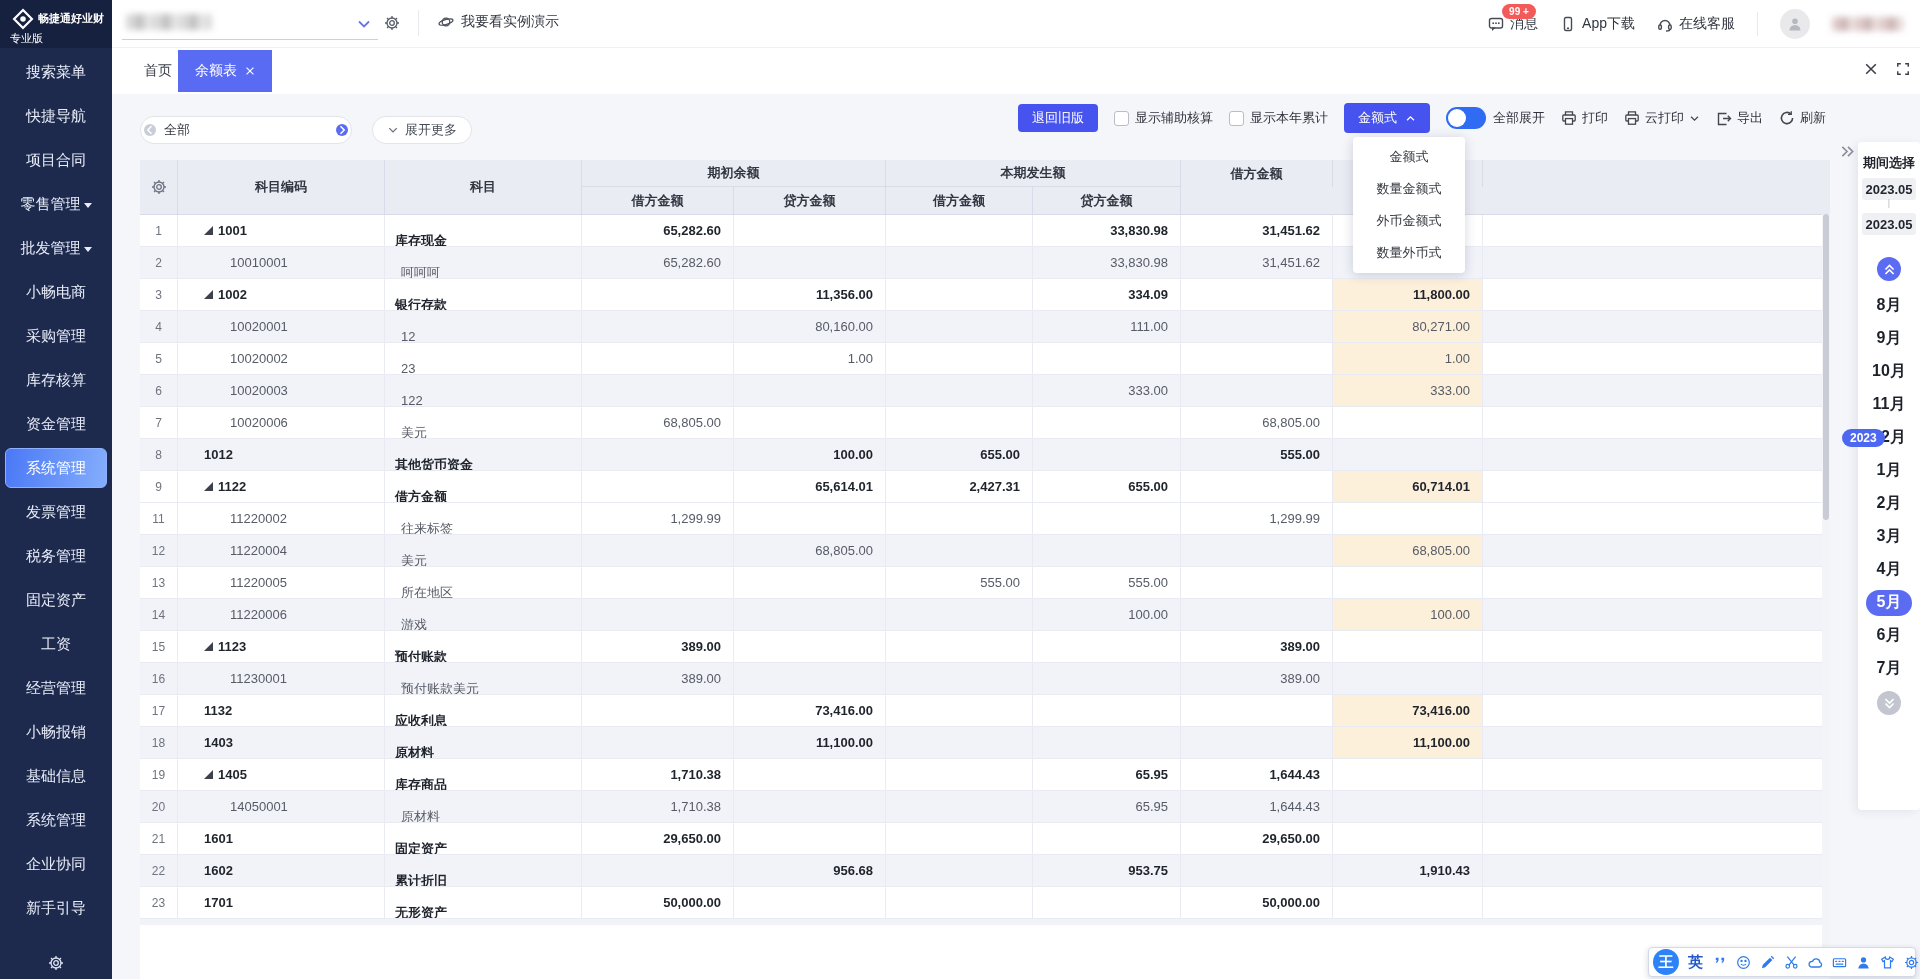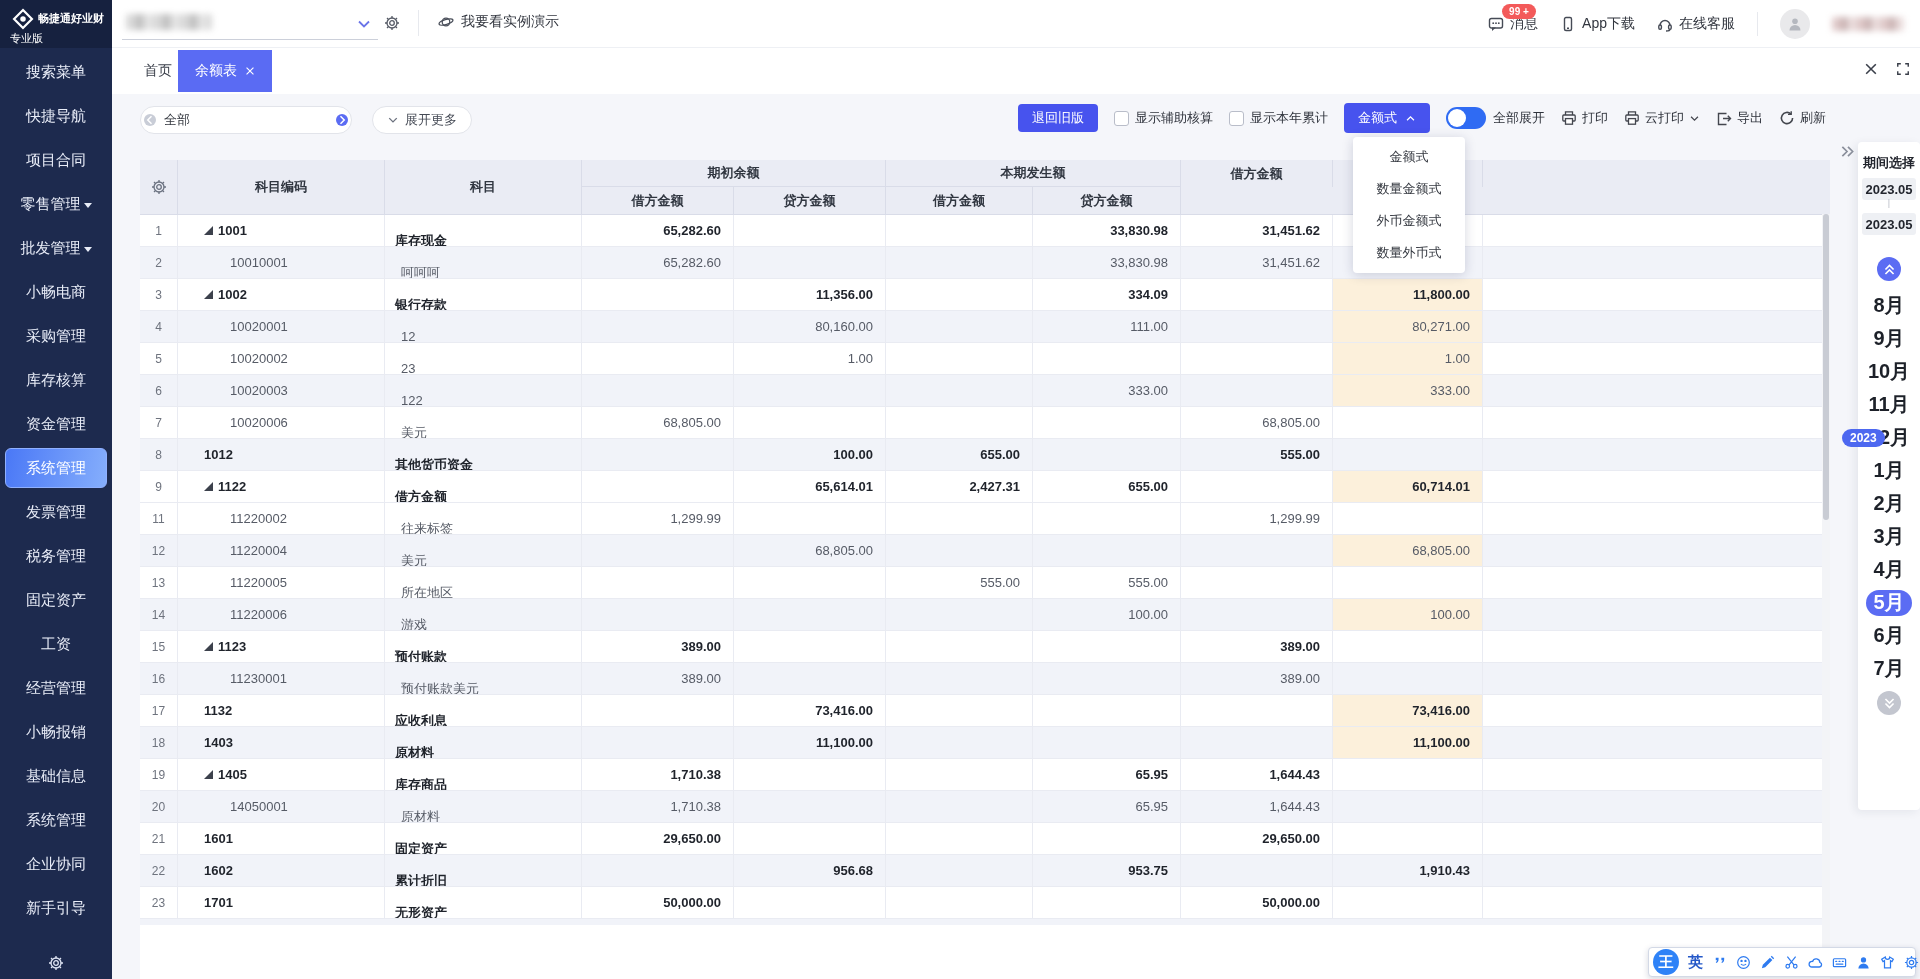--- a/index.html
+++ b/index.html
@@ -43,21 +43,21 @@
   .tab-home{position:absolute;left:14px;top:0;height:46px;display:flex;align-items:center;padding:0 18px;font-size:14px;color:#3a3f4a;cursor:pointer;}
   .tab-active{position:absolute;left:66px;top:2px;height:42px;min-width:94px;background:#5a6bf3;color:#fff;display:flex;align-items:center;justify-content:center;gap:8px;font-size:14px;padding:0 12px;cursor:pointer;}
   .tab-active .tclose{color:#fff;cursor:pointer;}
   .tabbar-close{position:absolute;right:42px;top:14px;color:#3a3f4a;cursor:pointer;}
   .tabbar-full{position:absolute;right:10px;top:14px;color:#3a3f4a;cursor:pointer;}
 
   
   .content{position:absolute;left:112px;top:94px;width:1808px;height:885px;background:#f5f6fa;}
 
   
-  .pill{position:absolute;top:12px;height:28px;background:#fff;border:1px solid #e2e4ea;border-radius:14px;display:flex;align-items:center;cursor:pointer;}
+  .pill{position:absolute;top:22px;height:28px;background:#fff;border:1px solid #e2e4ea;border-radius:14px;display:flex;align-items:center;cursor:pointer;}
   .pill-scope{left:28px;width:212px;padding:0 3px;}
   .circ{width:22px;height:22px;border-radius:50%;display:flex;align-items:center;justify-content:center;color:#fff;flex:none;}
   .circ.gray{background:#c9cdd7;}
   .circ.blue{background:#5b6cf3;margin-left:auto;}
   .pill-scope .scope-text{margin-left:8px;color:#33373f;}
   .pill-more{left:260px;padding:0 14px;gap:6px;color:#454a55;}
   .pill-more [data-icon]{color:#6b717e;}
   .tool-right{position:absolute;right:94px;top:8px;height:32px;display:flex;align-items:center;gap:16px;}
   .btn-blue{background:#4753ee;color:#fff;border:none;border-radius:4px;font-size:13px;cursor:pointer;}
   .btn-back{height:28px;padding:0 14px;}
@@ -106,21 +106,21 @@
   .fmt-item{height:32px;display:flex;align-items:center;justify-content:center;font-size:13px;color:#33373f;cursor:pointer;}
 
   
   .panel-handle{position:absolute;left:1728px;top:50px;color:#8a8f9b;cursor:pointer;z-index:35;}
   .period-panel{position:absolute;left:1746px;top:48px;width:62px;height:668px;background:#fff;border-radius:4px;box-shadow:-3px 2px 10px rgba(31,37,59,.08);z-index:34;}
   .pp-title{text-align:center;font-size:13px;font-weight:bold;color:#23262e;padding-top:12px;white-space:nowrap;}
   .pp-box{margin:6px auto 0;width:54px;height:22px;background:#eef0f4;border-radius:3px;display:flex;align-items:center;justify-content:center;font-weight:bold;font-size:13px;color:#23262e;cursor:pointer;}
   .pp-dash{text-align:center;color:#b8bcc6;font-size:9px;line-height:7px;}
   .pp-up{margin:22px auto 8px;width:24px;height:24px;border-radius:50%;background:#5b6cf3;color:#fff;display:flex;align-items:center;justify-content:center;cursor:pointer;}
   .pp-down{margin:6px auto 0;width:24px;height:24px;border-radius:50%;background:#c3c6cf;color:#fff;display:flex;align-items:center;justify-content:center;cursor:pointer;}
-  .pp-month{height:33px;display:flex;align-items:center;justify-content:center;font-size:20px;font-weight:bold;color:#1d2129;cursor:pointer;}
+  .pp-month{height:33px;display:flex;align-items:center;justify-content:center;font-size:16px;font-weight:bold;color:#1d2129;cursor:pointer;}
   .pp-month .sel{background:#5b6cf3;color:#fff;border-radius:13px;width:46px;height:26px;display:flex;align-items:center;justify-content:center;}
   .year-badge{position:absolute;left:-16px;top:287px;background:#4d68f0;color:#fff;font-size:12px;font-weight:bold;padding:2px 8px;border-radius:9px;z-index:36;}
 
   
   .ime{position:absolute;left:1536px;top:853px;width:268px;height:30px;background:#fff;border:1px solid #d3d9e6;border-radius:4px;box-shadow:0 2px 6px rgba(30,40,80,.18);display:flex;align-items:center;gap:9px;padding:0 10px 0 4px;z-index:50;}
   .ime-logo{width:26px;height:26px;border-radius:50%;background:#2e82f7;color:#fff;font-weight:bold;font-size:15px;display:flex;align-items:center;justify-content:center;flex:none;cursor:pointer;}
   .ime-lang{font-weight:bold;font-size:15px;color:#2458c8;cursor:pointer;}
   .ime [data-icon]{color:#2e7bf0;width:15px;height:15px;cursor:pointer;}
 </style>
 </head>

